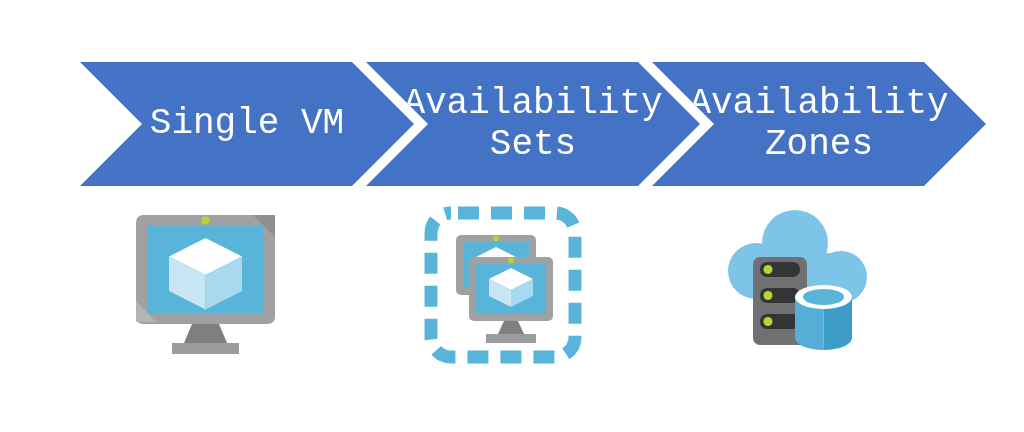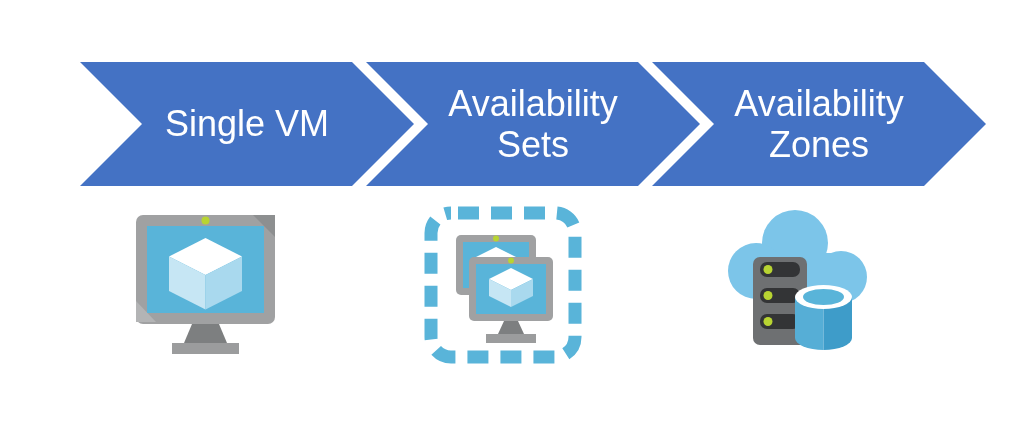--- a/index.html
+++ b/index.html
@@ -2,21 +2,21 @@
 <html><head>
 <meta charset="utf-8">
 <style>
   html, body { margin: 0; padding: 0; background: #ffffff; }
   .canvas {
     position: relative;
     width: 1024px;
     height: 432px;
     background: #ffffff;
     overflow: hidden;
-    font-family: Liberation Sans, sans-serif;
+    font-family: Liberation Mono, monospace;
   }
   .chevron {
     position: absolute;
     top: 62px;
     width: 334px;
     height: 124px;
     background: #4472C4;
     clip-path: polygon(0px 0px, 272px 0px, 334px 62px, 272px 124px, 0px 124px, 62px 62px);
   }
   .chevron-1 { left: 80px; }

